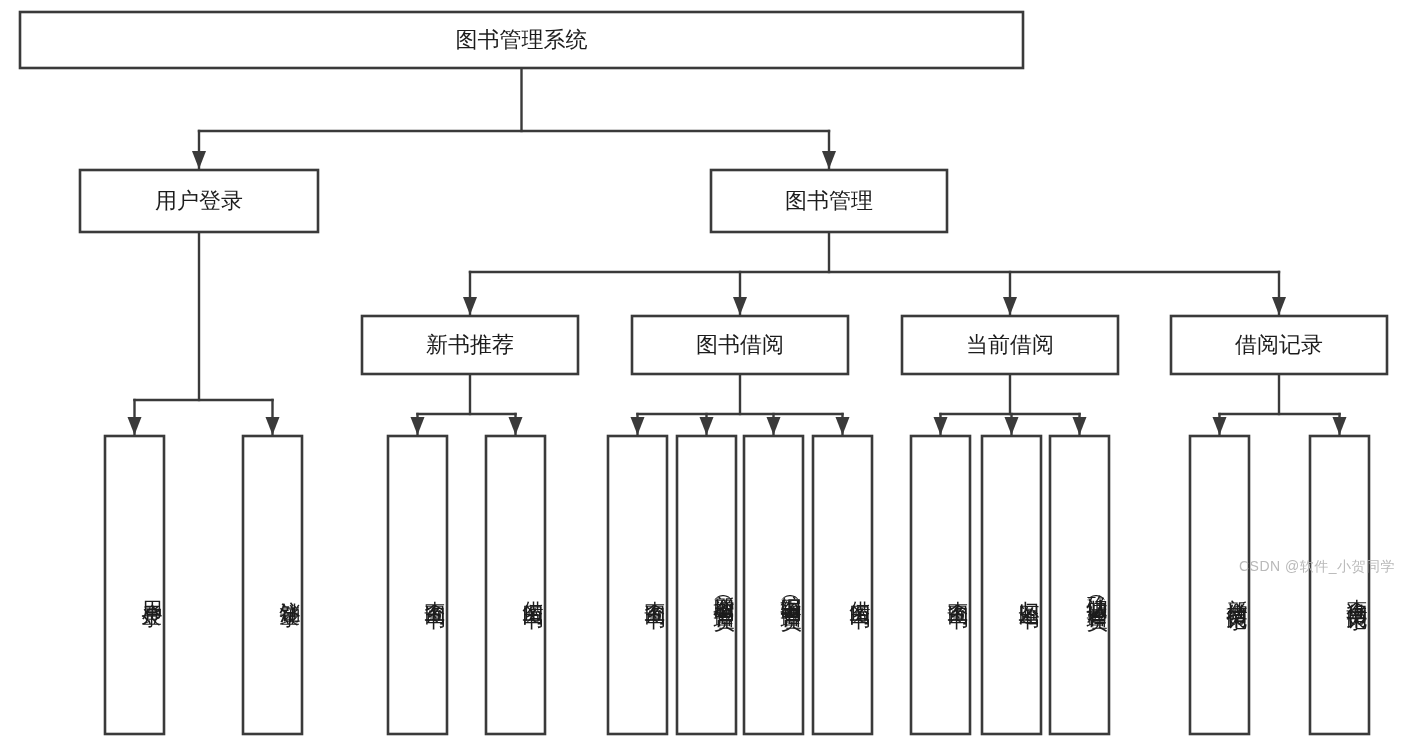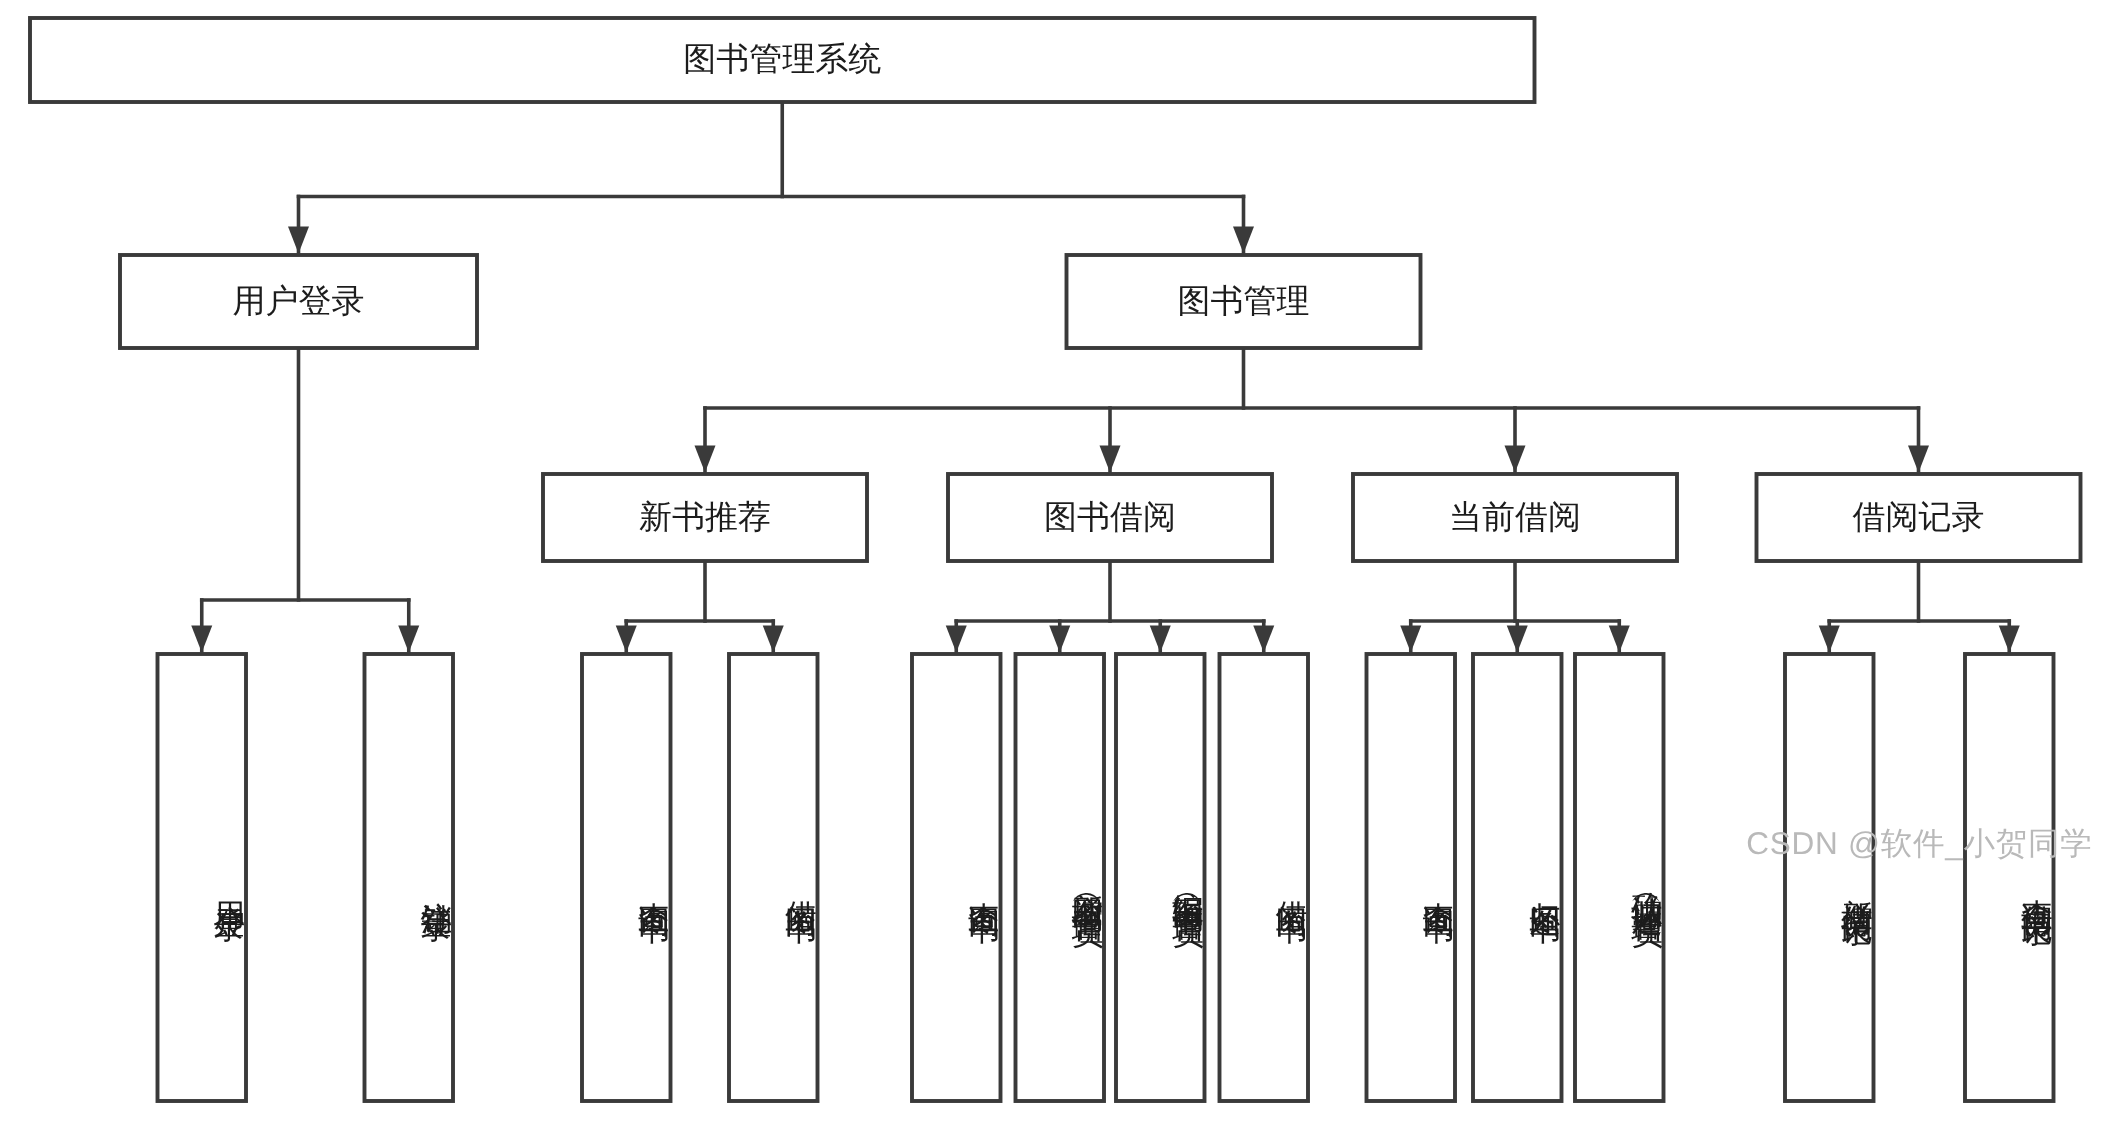--- a/index.html
+++ b/index.html
@@ -63,21 +63,21 @@
     letter-spacing: 2.5px;
     color: #1c1c1c;
     pointer-events: none;
     overflow: hidden;
   }
   .watermark {
     position: absolute;
     right: 10px;
     bottom: 6px;
     font-family: "Liberation Sans", sans-serif;
-    font-size: 21px;
+    font-size: 14px;
     color: #b9b9b9;
     letter-spacing: 0.5px;
     white-space: nowrap;
   }
 </style>
 </head>
 <body>
 
 <div id="diagram-root">
 

